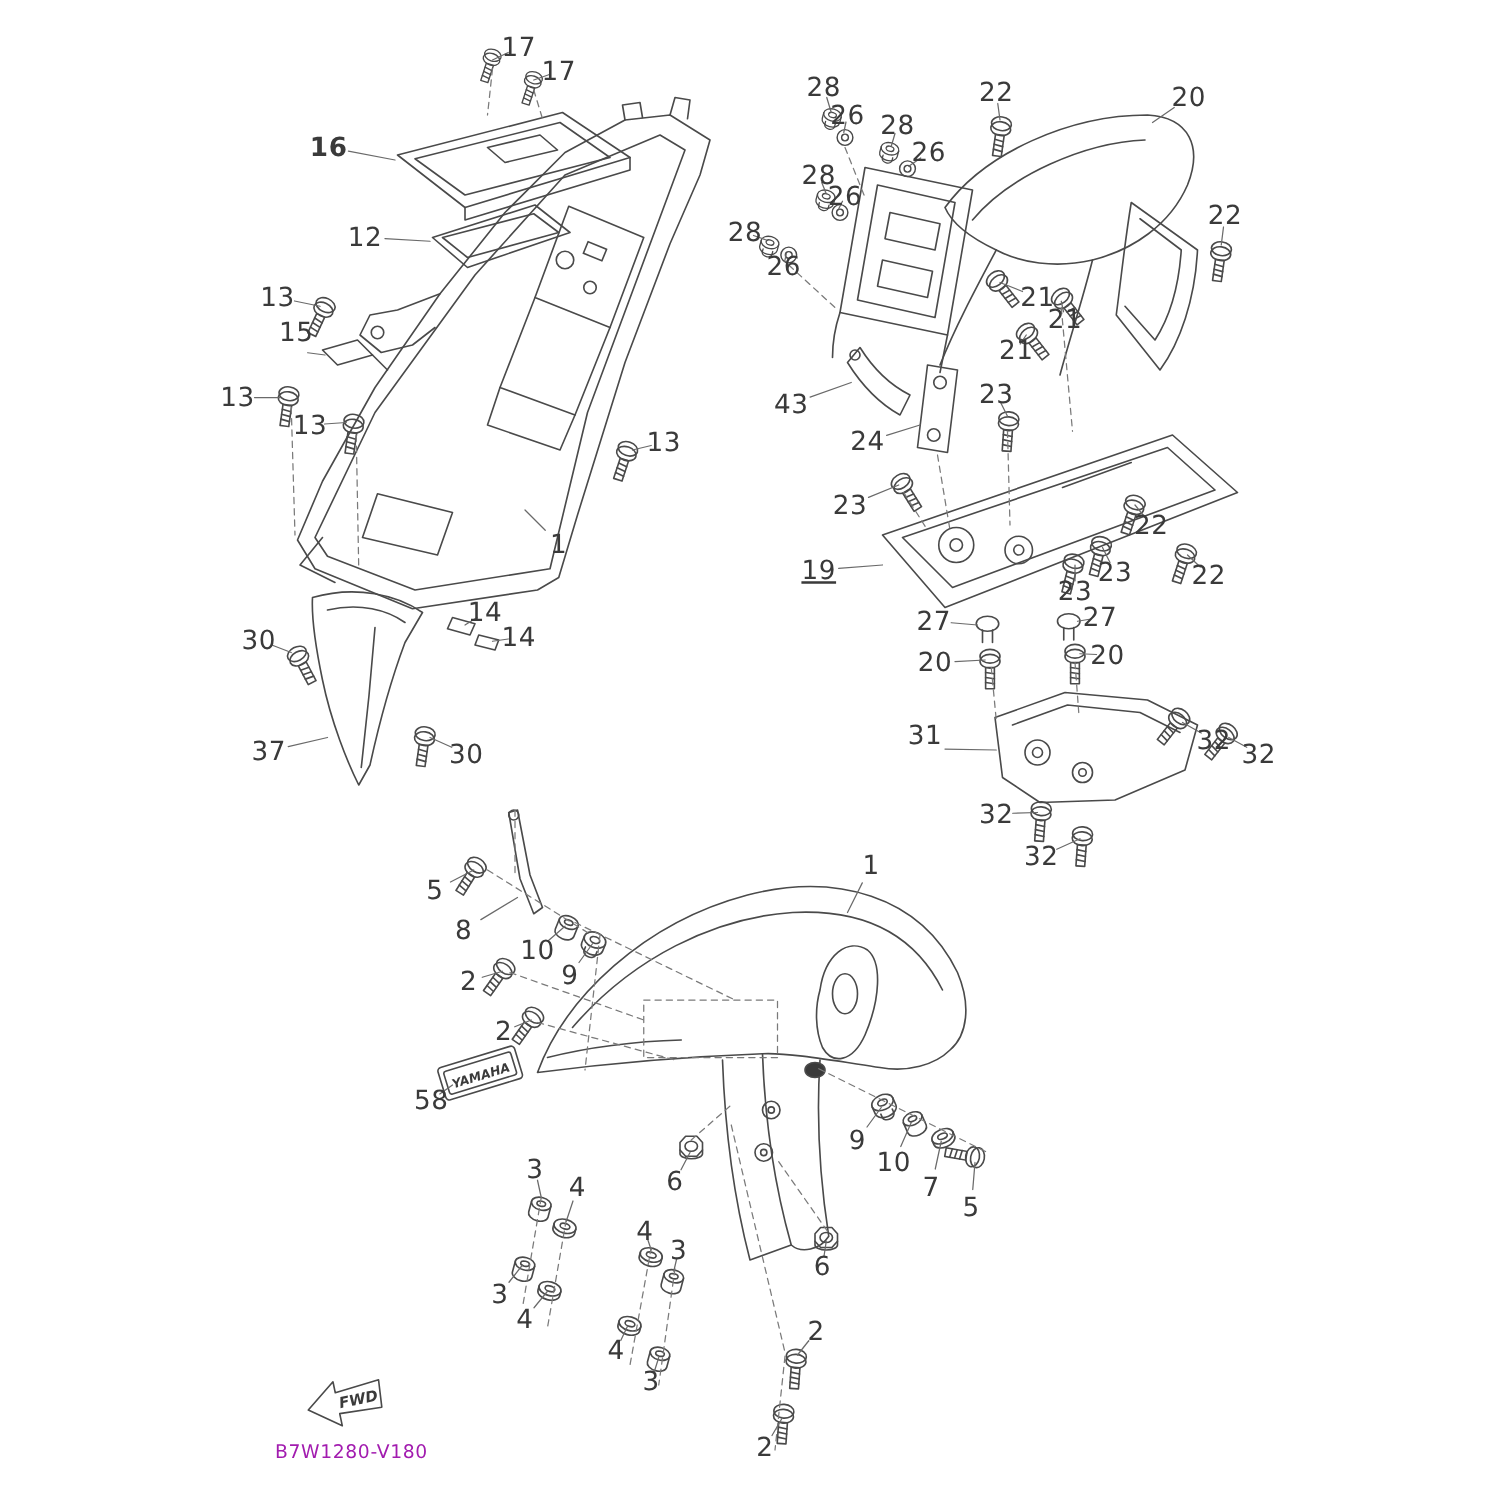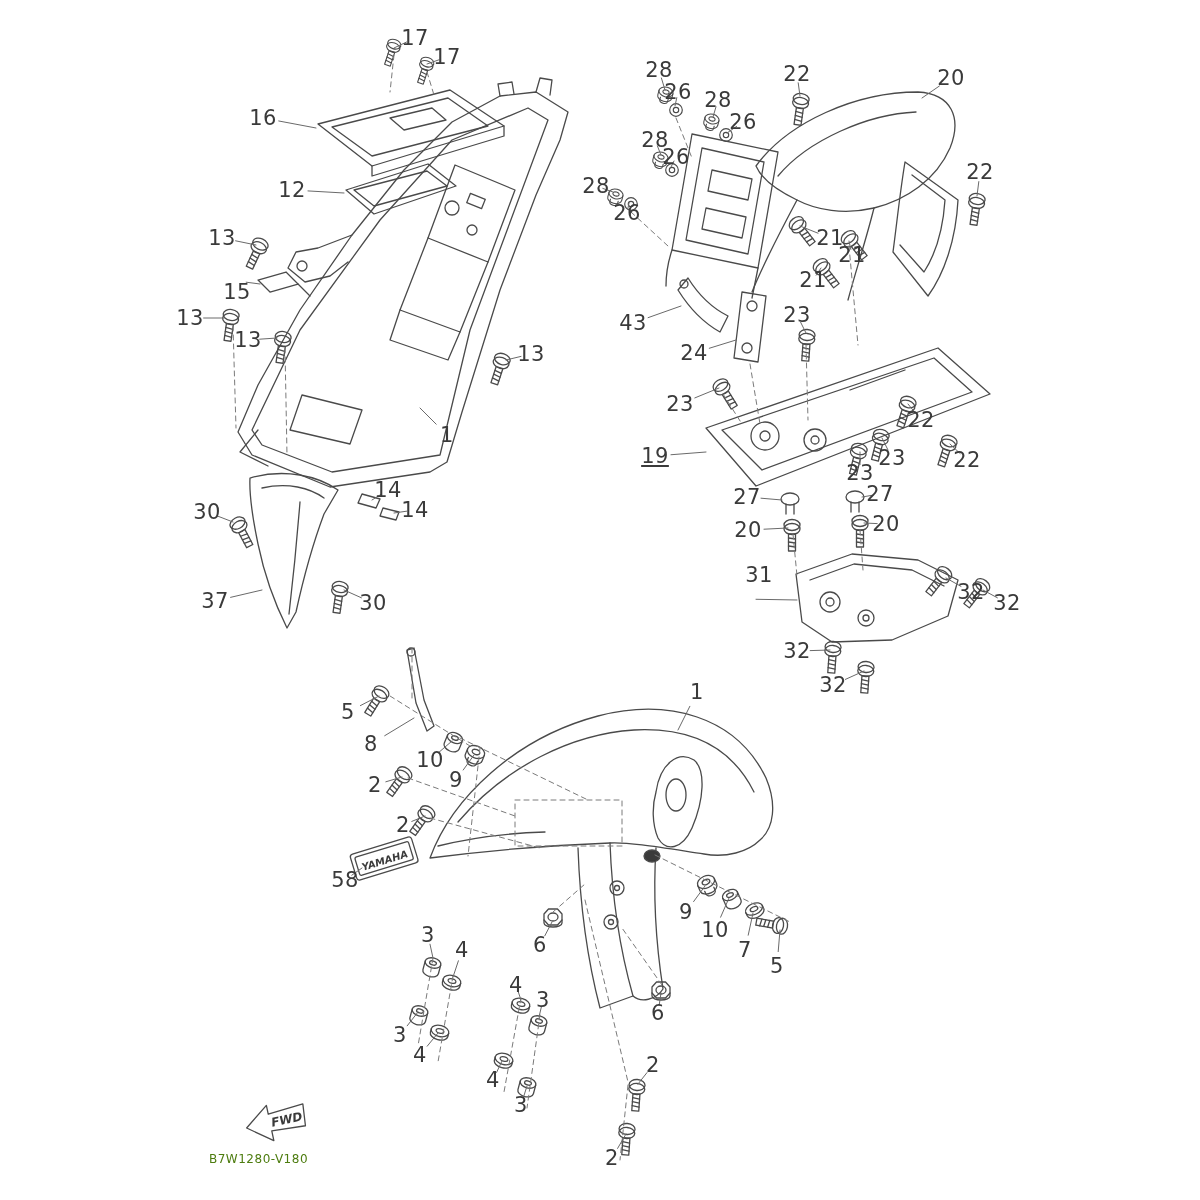--- a/index.html
+++ b/index.html
@@ -1,21 +1,21 @@
 <!DOCTYPE html>
 <html><head>
 <meta charset="utf-8">
 <style>
   html,body{margin:0;padding:0;background:#fff}
   .stage{position:relative;width:1200px;height:1200px;background:#ffffff;overflow:hidden;
          font-family:"DejaVu Sans",sans-serif}
   .stage svg{position:absolute;left:0;top:0}
   .callout{position:absolute;transform:translate(-50%,-50%);font-size:21px;color:#3a3a3a;
            letter-spacing:.5px;white-space:nowrap;user-select:none}
-  .diagram-code{position:absolute;left:209px;top:1152px;font-size:12px;color:#4d7c0f;letter-spacing:.5px}
+  .diagram-code{position:absolute;left:220px;top:1152px;font-size:15px;color:#a21caf;letter-spacing:.5px}
 </style>
 </head>
 <body>
 
 <div class="stage">
 
   <svg id="art" width="1200" height="1200" viewBox="0 0 1200 1200">
     <defs>
       <g id="sym-bolt">
         <ellipse cx="0" cy="-1" rx="8" ry="5.5"></ellipse>
@@ -340,24 +340,24 @@
           <line x1="659.2" y1="1005" x2="661" y2="993"></line>
           <line x1="647" y1="1072.6" x2="638" y2="1084"></line>
           <line x1="617.6" y1="1148.4" x2="626" y2="1134"></line>
         </g>
     </g>
   </svg>
 
   <div id="callouts">
       <div class="callout" style="left: 415px; top: 38px;">17</div>
       <div class="callout" style="left: 447px; top: 57px;">17</div>
-      <div class="callout" style="left: 263px; top: 118px;">16</div>
+      <div class="callout" style="left: 263px; top: 118px; font-weight: bold;">16</div>
       <div class="callout" style="left: 292px; top: 190px;">12</div>
       <div class="callout" style="left: 222px; top: 238px;">13</div>
-      <div class="callout" style="left: 237px; top: 292px;">15</div>
+      <div class="callout" style="left: 237px; top: 266px;">15</div>
       <div class="callout" style="left: 190px; top: 318px;">13</div>
       <div class="callout" style="left: 248px; top: 340px;">13</div>
       <div class="callout" style="left: 531px; top: 354px;">13</div>
       <div class="callout" style="left: 447px; top: 435px;">1</div>
       <div class="callout" style="left: 388px; top: 490px;">14</div>
       <div class="callout" style="left: 415px; top: 510px;">14</div>
       <div class="callout" style="left: 207px; top: 512px;">30</div>
       <div class="callout" style="left: 215px; top: 601px;">37</div>
       <div class="callout" style="left: 373px; top: 603px;">30</div>
       <div class="callout" style="left: 659px; top: 70px;">28</div>
@@ -380,21 +380,21 @@
       <div class="callout" style="left: 680px; top: 404px;">23</div>
       <div class="callout" style="left: 921px; top: 420px;">22</div>
       <div class="callout" style="left: 967px; top: 460px;">22</div>
       <div class="callout" style="left: 892px; top: 458px;">23</div>
       <div class="callout" style="left: 860px; top: 473px;">23</div>
       <div class="callout" style="left: 655px; top: 456px; text-decoration: underline;">19</div>
       <div class="callout" style="left: 747px; top: 497px;">27</div>
       <div class="callout" style="left: 880px; top: 494px;">27</div>
       <div class="callout" style="left: 748px; top: 530px;">20</div>
       <div class="callout" style="left: 886px; top: 524px;">20</div>
-      <div class="callout" style="left: 740px; top: 575px; margin-left: 19px;">31</div>
+      <div class="callout" style="left: 740px; top: 588px;">31</div>
       <div class="callout" style="left: 971px; top: 592px;">32</div>
       <div class="callout" style="left: 1007px; top: 603px;">32</div>
       <div class="callout" style="left: 797px; top: 651px;">32</div>
       <div class="callout" style="left: 833px; top: 685px;">32</div>
       <div class="callout" style="left: 697px; top: 692px;">1</div>
       <div class="callout" style="left: 348px; top: 712px;">5</div>
       <div class="callout" style="left: 371px; top: 744px;">8</div>
       <div class="callout" style="left: 430px; top: 760px;">10</div>
       <div class="callout" style="left: 456px; top: 780px;">9</div>
       <div class="callout" style="left: 375px; top: 785px;">2</div>

